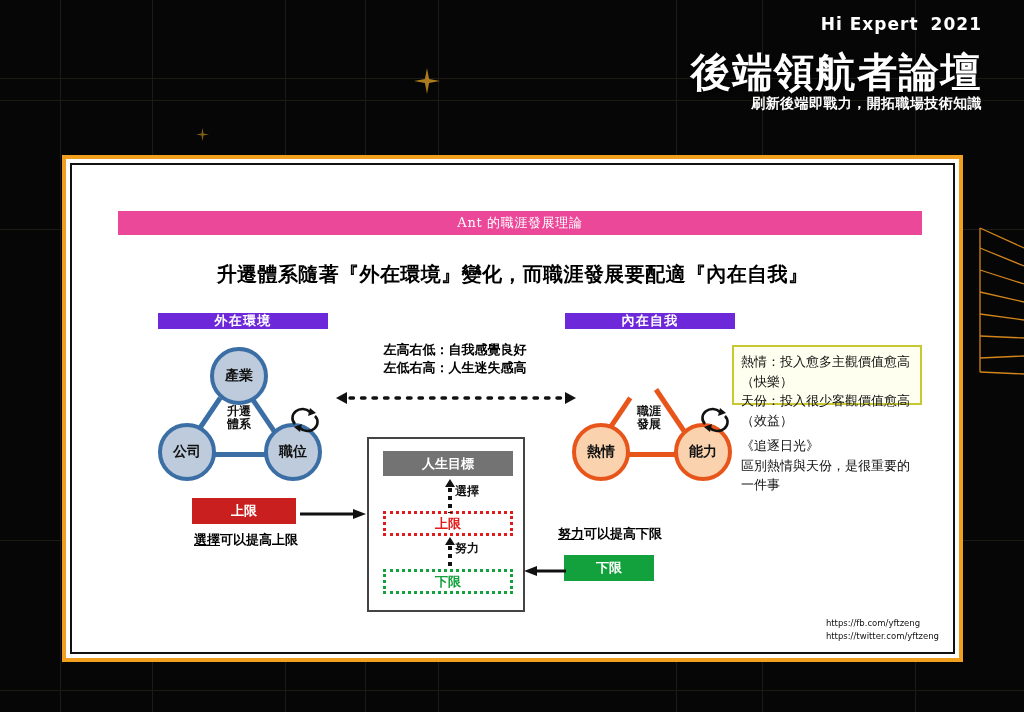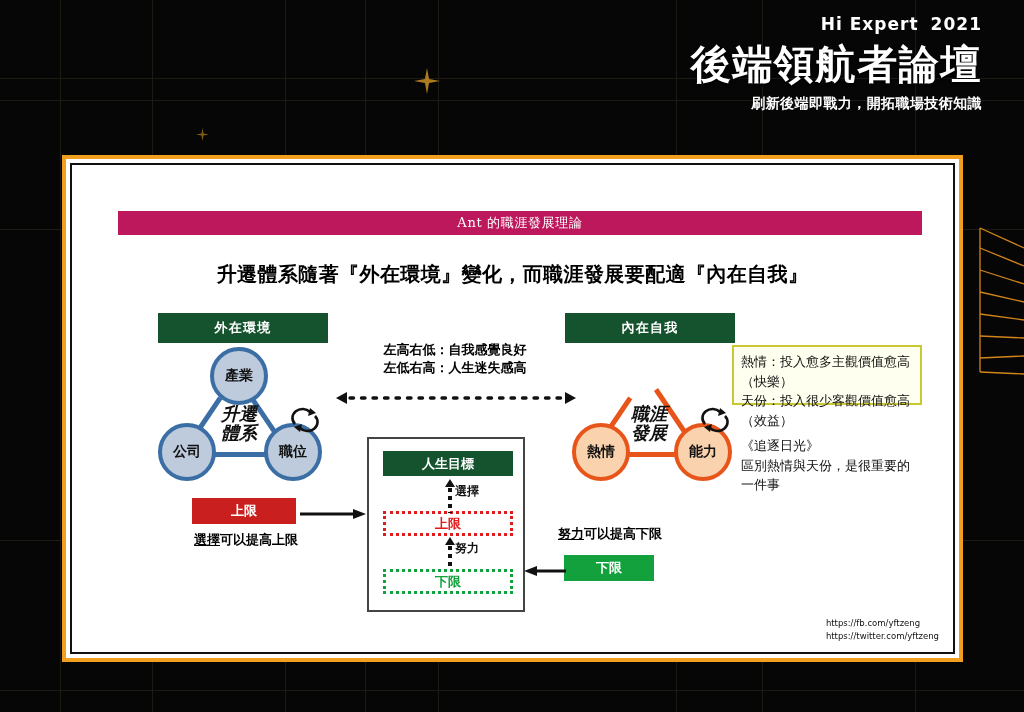--- a/index.html
+++ b/index.html
@@ -36,21 +36,21 @@
   .fan { position: absolute; right: 0; top: 222px; width: 74px; height: 160px; }
   .orange-rail {
     position: absolute; left: 0; top: 0; bottom: 0;
     width: 5px; background: #f0a01e;
   }
 
   
   .header { position: absolute; right: 42px; top: 14px; text-align: right; }
   .hx-line {
     color: #ffffff; font-weight: 700; letter-spacing: .06em;
-    font-size: 17px; margin-bottom: 8px;
+    font-size: 17px; margin-bottom: 16px;
     font-family: "DejaVu Sans", "Liberation Sans", sans-serif;
   }
   .hx-line .yr { margin-left: 12px; }
   .big-title {
     position: relative;
     color: #ffffff;
     font-size: 40px;
     font-weight: 700;
     letter-spacing: .04em;
     line-height: 1.12;
@@ -60,21 +60,21 @@
     position: absolute;
     background: #c4860f;
     z-index: 0;
   }
   .gold-a { left: -8px;  top: 18px; width: 26px; height: 34px; }
   .gold-b { left: 155px; top: -4px; width: 26px; height: 34px; }
   .gold-c { left: 222px; top: 24px; width: 20px; height: 26px; }
   .big-title span { position: relative; z-index: 1; }
   .sub-title {
     color: #ffffff; font-size: 14px; font-weight: 700;
-    letter-spacing: .03em; margin-top: 8px;
+    letter-spacing: .03em; 
   }
 
   
   .slide-outer {
     position: absolute;
     left: 62px; top: 155px;
     width: 901px; height: 507px;
     border: 4px solid #f0a01e;
     background: #ffffff;
     padding: 4px;
@@ -84,36 +84,36 @@
     border: 2px solid #111;
     padding: 14px 16px;
     position: relative;
     background: #fff;
   }
 
   
   .bar-title {
     position: absolute; left: 46px; top: 46px;
     width: 804px; height: 24px;
-    background: #be185d; color: #fff;
+    background: #ec4899; color: #fff;
     display: flex; align-items: center; justify-content: center;
     font-size: 13px; letter-spacing: .05em;
     font-family: "DejaVu Serif", "Liberation Serif", serif;
   }
   .headline {
     position: absolute; left: 0; right: 0; top: 96px;
     text-align: center;
     font-size: 20px; font-weight: 700; color: #000;
     letter-spacing: .02em;
     font-family: Liberation Serif, serif;
   }
 
   .sect-label {
-    position: absolute; height: 30px;
-    background: #14532d; color: #fff;
+    position: absolute; height: 16px;
+    background: #6d28d9; color: #fff;
     display: flex; align-items: center; justify-content: center;
     font-size: 13px; font-weight: 700; letter-spacing: .1em;
     font-family: "DejaVu Serif", "Liberation Serif", serif;
   }
   .sect-left  { left: 86px;  top: 148px; width: 170px; }
   .sect-right { left: 493px; top: 148px; width: 170px; }
 
   
   .tri { position: absolute; }
   .node {
@@ -124,24 +124,23 @@
     font-family: "DejaVu Serif", "Liberation Serif", serif;
     z-index: 2;
   }
   .node.blue  { background: #bdcbdd; border: 4px solid #3b6ea5; }
   .node.peach { background: #fad3ae; border: 4px solid #e8551a; }
   .edge { position: absolute; transform-origin: 0 50%; z-index: 1; }
   .edge.blue  { background: #3b6ea5; height: 5px; }
   .edge.peach { background: #e8551a; height: 5px; }
   .tri-center {
     position: absolute; z-index: 3;
-    text-align: center; font-size: 18px; font-weight: 700; color: #111;
+    text-align: center; font-size: 12px; font-weight: 700; color: #111;
     line-height: 1.05; width: 60px;
     font-family: "DejaVu Serif", "Liberation Serif", serif;
-    font-style: italic;
   }
   .cyc-icon { position: absolute; z-index: 4; }
 
   
   .mid-note {
     position: absolute; left: 268px; top: 176px; width: 230px;
     text-align: center; font-size: 13px; font-weight: 700;
     line-height: 1.35; color: #000;
     font-family: "DejaVu Serif", "Liberation Serif", serif;
   }
@@ -164,21 +163,21 @@
     position: absolute; left: 295px; top: 272px;
     width: 158px; height: 175px;
     border: 2px solid #444; background: #fff;
   }
   .srow {
     position: absolute; left: 14px; width: 130px; height: 25px;
     display: flex; align-items: center; justify-content: center;
     font-size: 13px; font-weight: 700;
     font-family: "DejaVu Serif", "Liberation Serif", serif;
   }
-  .srow.goal  { top: 12px;  background: #14532d; color: #fff; }
+  .srow.goal  { top: 12px;  background: #737373; color: #fff; }
   .srow.upper { top: 72px;  border: 3px dotted #e11b1b; color: #e11b1b; }
   .srow.lower { top: 130px; border: 3px dotted #12a13c; color: #12a13c; }
   .vlink { position: absolute; left: 76px; width: 4px; }
   .vlabel {
     position: absolute; left: 86px;
     font-size: 12px; font-weight: 700; color: #111;
     font-family: "DejaVu Serif", "Liberation Serif", serif;
   }
 
   

